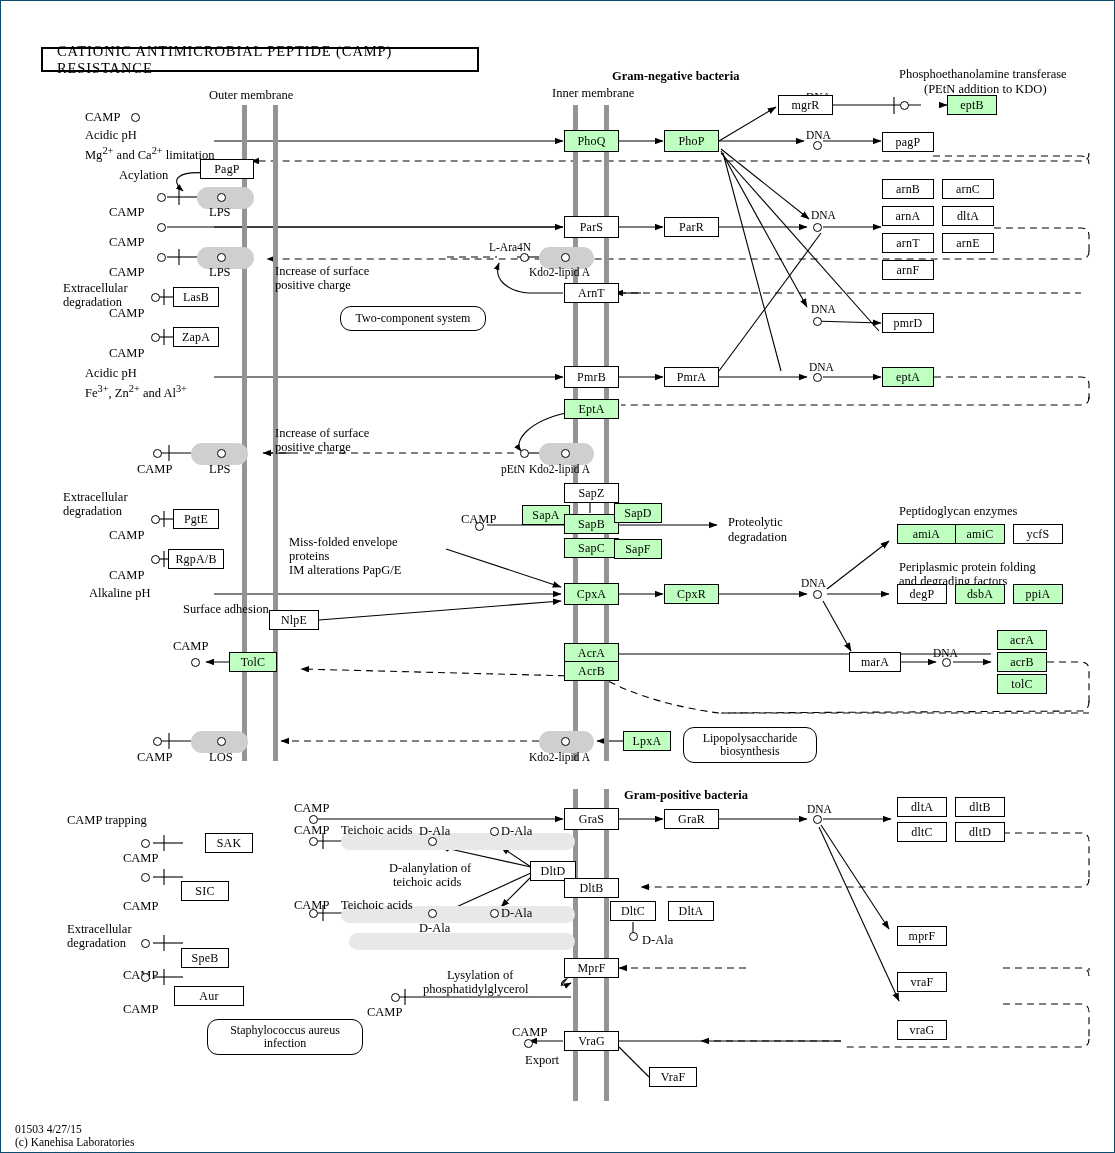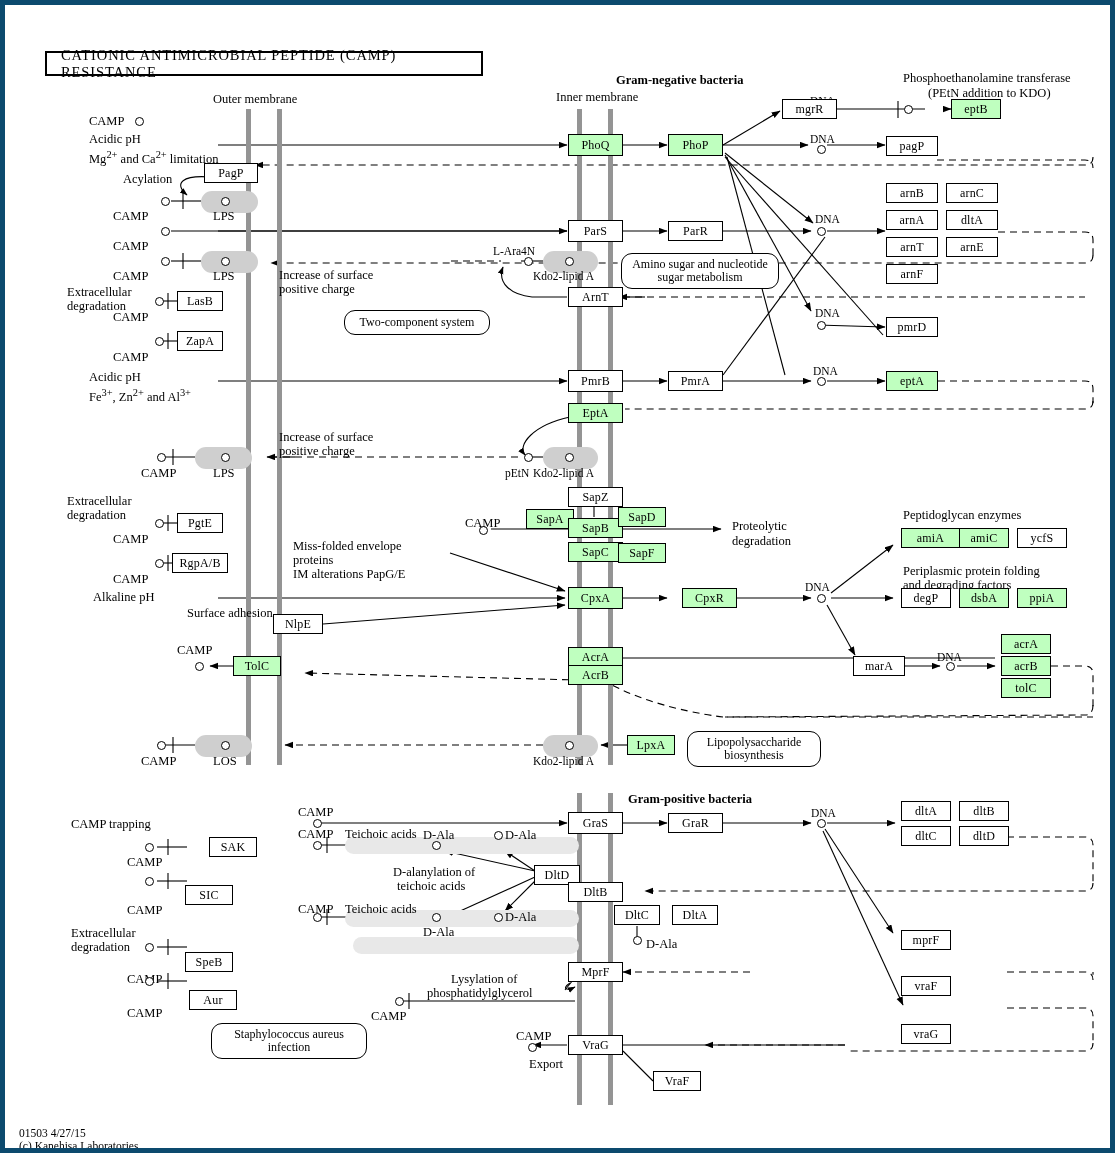--- a/index.html
+++ b/index.html
@@ -1,19 +1,19 @@
 <!DOCTYPE html>
 <html><head>
 <meta charset="utf-8">
 <title>KEGG Pathway - Cationic Antimicrobial Peptide (CAMP) Resistance</title>
 <style>
   html,body{margin:0;padding:0;background:#ffffff;}
   body{font-family:"Liberation Serif", serif;}
   #page{position:relative;width:1115px;height:1153px;background:#ffffff;
-        border:5px solid #0c4a6e;box-sizing:border-box;overflow:hidden;}
+        border:1px solid #0c4a6e;box-sizing:border-box;overflow:hidden;}
   .svgroot{position:absolute;left:0;top:0;width:1115px;height:1153px;}
 
   
   .node{position:absolute;box-sizing:border-box;border:1px solid #000;
         background:#ffffff;font-family:"Liberation Serif", serif;font-size:12px;
         color:#000;display:flex;align-items:center;justify-content:center;
         white-space:nowrap;letter-spacing:.2px;}
   .node.green{background:#bfffbf;}
   .node.h20{height:20px;}
   .node.h22{height:22px;}
@@ -386,24 +386,20 @@
   <div class="lbl" style="left:122px;top:851px;">CAMP</div>
   <div class="cpd" style="left:140px;top:872px;"></div>
   <div class="lbl" style="left:122px;top:899px;">CAMP</div>
   <div class="lbl" style="left:66px;top:922px;">Extracellular</div>
   <div class="lbl" style="left:66px;top:936px;">degradation</div>
   <div class="cpd" style="left:140px;top:938px;"></div>
   <div class="lbl" style="left:122px;top:968px;">CAMP</div>
   <div class="cpd" style="left:140px;top:972px;"></div>
   <div class="lbl" style="left:122px;top:1002px;">CAMP</div>
 
-  <div class="maplink" style="left:616px;top:248px;width:158px;height:36px;">
-    <div><span>Amino sugar and nucleotide</span><br>
-         <span>sugar metabolism</span></div>
-  </div>
   <div class="maplink" style="left:339px;top:305px;width:146px;height:25px;">
     <span>Two-component system</span>
   </div>
   <div class="maplink" style="left:682px;top:726px;width:134px;height:36px;">
     <div><span>Lipopolysaccharide</span><br>
          <span>biosynthesis</span></div>
   </div>
   <div class="maplink" style="left:206px;top:1018px;width:156px;height:36px;">
     <div><span>Staphylococcus aureus</span><br>
          <span>infection</span></div>
@@ -441,21 +437,21 @@
   <div class="node h20" style="left:167px;top:548px;width:56px;">RgpA/B</div>
 
   <div class="node h20" style="left:563px;top:482px;width:55px;">SapZ</div>
   <div class="node green h20" style="left:521px;top:504px;width:48px;">SapA</div>
   <div class="node green h20" style="left:563px;top:513px;width:55px;">SapB</div>
   <div class="node green h20" style="left:563px;top:537px;width:55px;">SapC</div>
   <div class="node green h20" style="left:613px;top:502px;width:48px;">SapD</div>
   <div class="node green h20" style="left:613px;top:538px;width:48px;">SapF</div>
 
   <div class="node green h22" style="left:563px;top:582px;width:55px;">CpxA</div>
-  <div class="node green h20" style="left:663px;top:583px;width:55px;margin-left:14px;">CpxR</div>
+  <div class="node green h20" style="left:663px;top:583px;width:55px;">CpxR</div>
   <div class="node h20" style="left:268px;top:609px;width:50px;">NlpE</div>
 
   <div class="node green h20" style="left:896px;top:523px;width:59px;">amiA</div>
   <div class="node green h20" style="left:954px;top:523px;width:50px;">amiC</div>
   <div class="node h20" style="left:1012px;top:523px;width:50px;">ycfS</div>
   <div class="node h20" style="left:896px;top:583px;width:50px;">degP</div>
   <div class="node green h20" style="left:954px;top:583px;width:50px;">dsbA</div>
   <div class="node green h20" style="left:1012px;top:583px;width:50px;">ppiA</div>
 
   <div class="node green h20" style="left:228px;top:651px;width:48px;">TolC</div>
@@ -482,20 +478,20 @@
   <div class="node h20" style="left:896px;top:925px;width:50px;">mprF</div>
   <div class="node h20" style="left:563px;top:957px;width:55px;">MprF</div>
   <div class="node h20" style="left:896px;top:971px;width:50px;">vraF</div>
   <div class="node h20" style="left:896px;top:1019px;width:50px;">vraG</div>
   <div class="node h20" style="left:563px;top:1030px;width:55px;">VraG</div>
   <div class="node h20" style="left:648px;top:1066px;width:48px;">VraF</div>
 
   <div class="node h20" style="left:180px;top:832px;width:48px;margin-left:24px;">SAK</div>
   <div class="node h20" style="left:180px;top:880px;width:48px;">SIC</div>
   <div class="node h20" style="left:180px;top:947px;width:48px;">SpeB</div>
-  <div class="node h20" style="left:184px;top:985px;width:48px;">Aur</div>
+  <div class="node h20" style="left:173px;top:985px;width:70px;">Aur</div>
 
   <div id="footer">
     <div>01503 4/27/15</div>
     <div>(c) Kanehisa Laboratories</div>
   </div>
 
 </div>
 
 </body></html>

